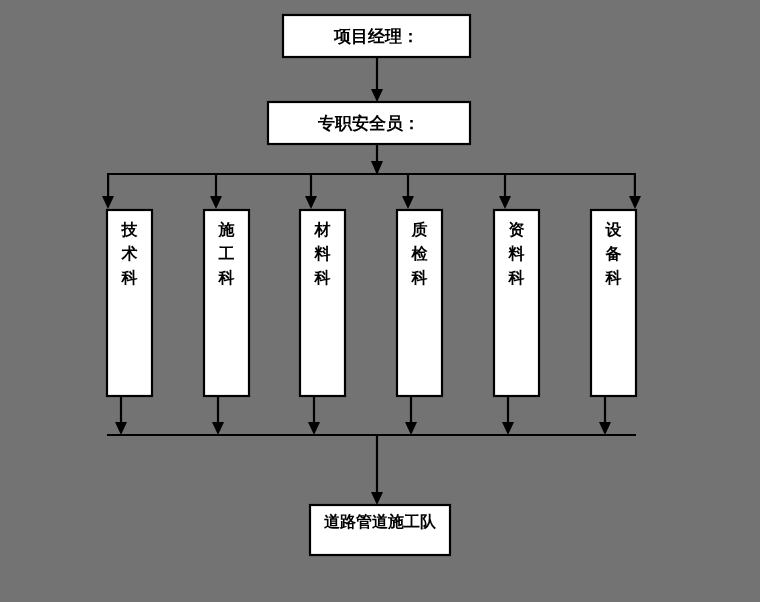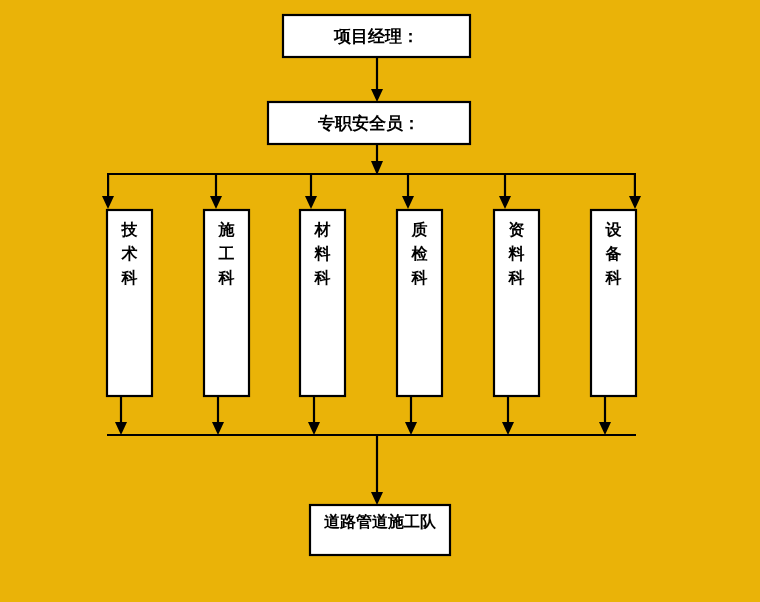--- a/index.html
+++ b/index.html
@@ -11,21 +11,21 @@
   body {
     width: 760px;
     height: 602px;
     overflow: hidden;
     font-family: "DejaVu Sans", "Liberation Sans", sans-serif;
   }
   #diagram-root {
     position: relative;
     width: 760px;
     height: 602px;
-    background: #eab308;
+    background: #737373;
   }
   svg.chart-canvas {
     position: absolute;
     left: 0;
     top: 0;
     width: 760px;
     height: 602px;
     display: block;
   }
   .node-box {

